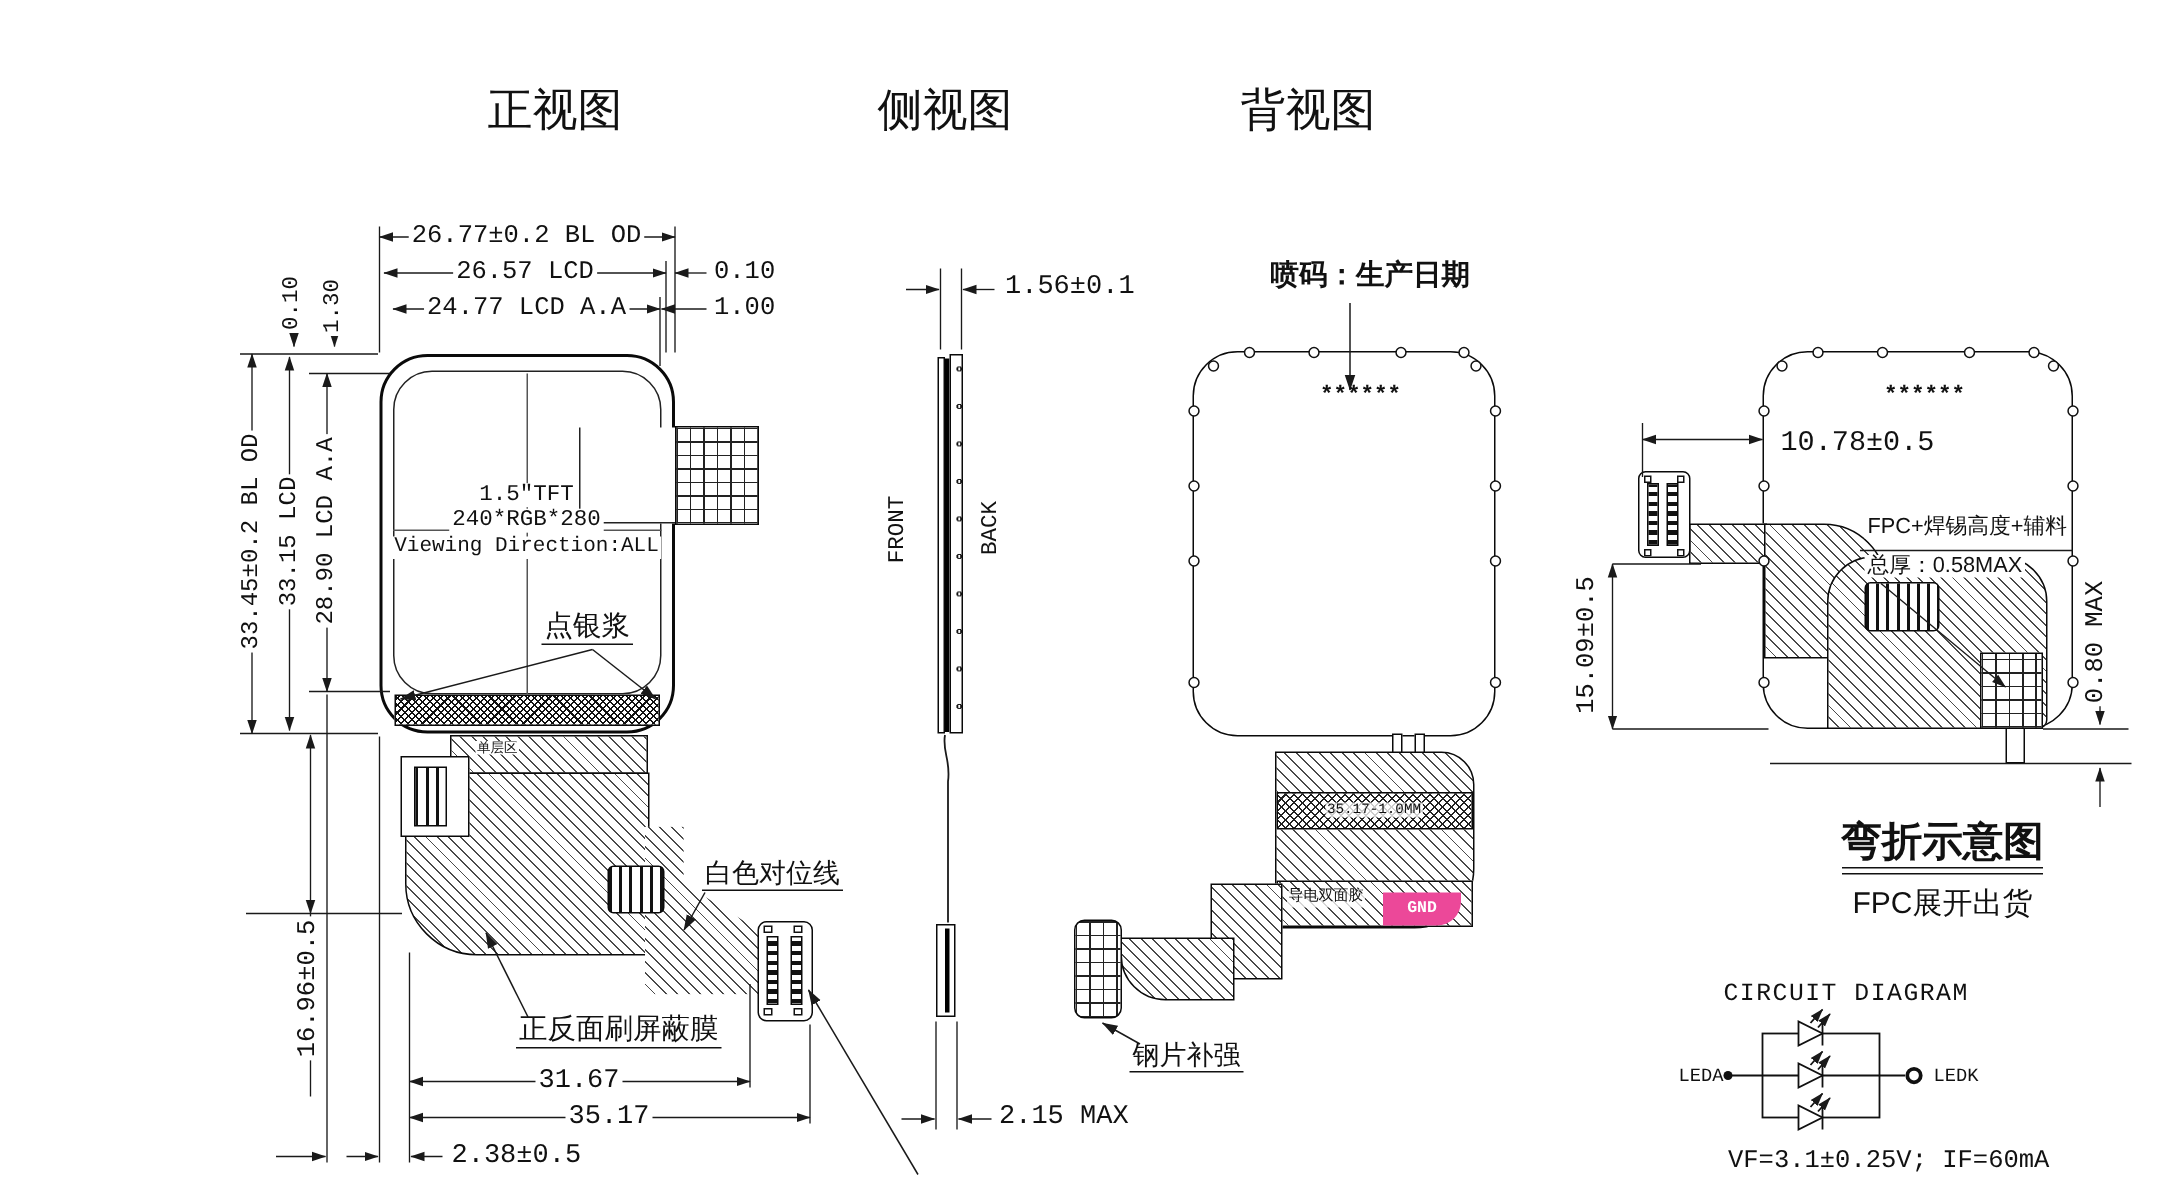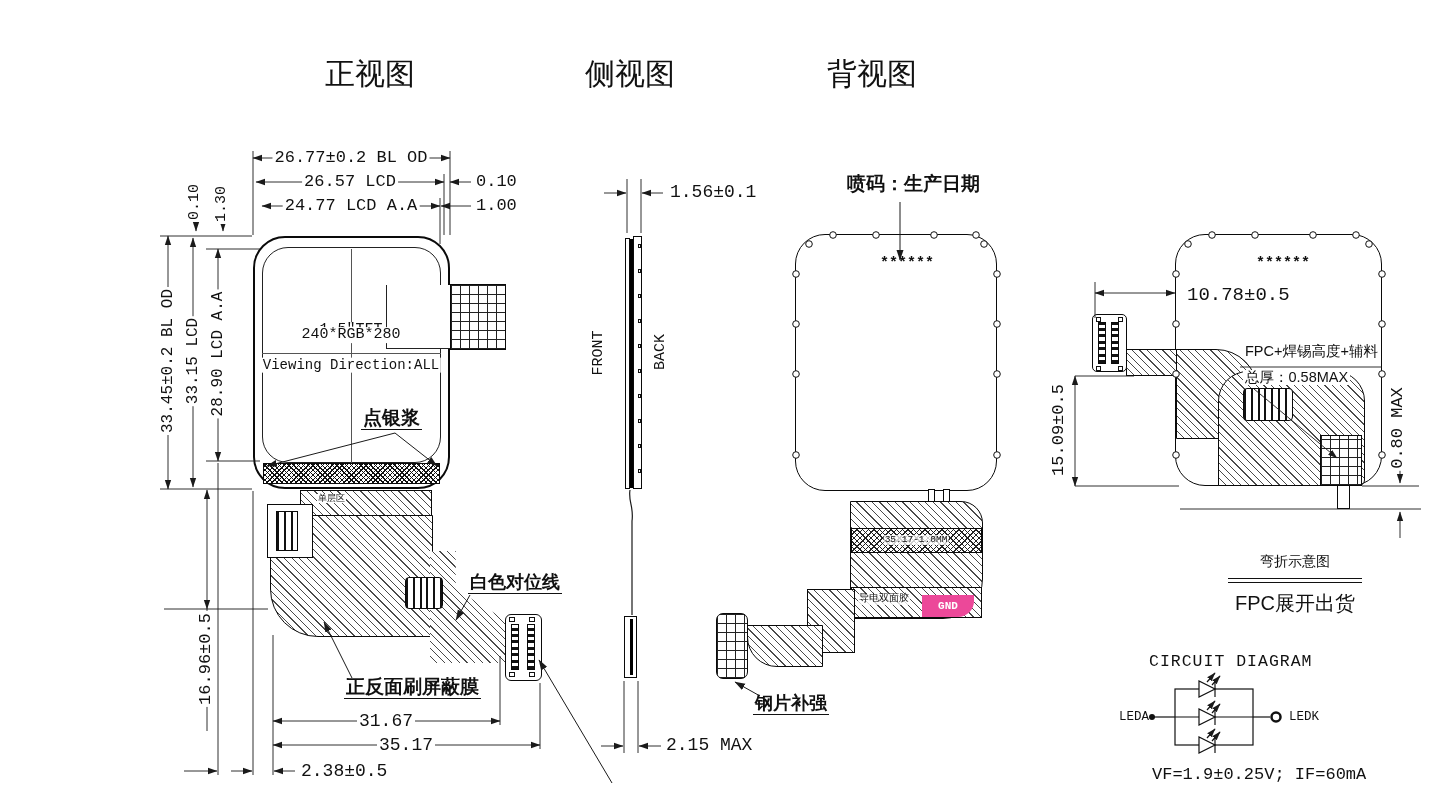--- a/index.html
+++ b/index.html
@@ -7,21 +7,21 @@
          font-family:"Liberation Sans","DejaVu Sans",sans-serif;color:#111;margin-top:31px;}
   .shape{position:absolute;box-sizing:border-box;z-index:1;}
   .z2{z-index:2;}
   .overlay{position:absolute;left:0;top:0;z-index:3;pointer-events:none;}
   .lab{position:absolute;z-index:4;white-space:nowrap;line-height:1.05;background:#fff;
        padding:0 2px;font-family:"Liberation Mono","DejaVu Sans Mono",monospace;color:#111;}
   .cn{font-family:"Liberation Sans","DejaVu Sans",sans-serif;}
   .clab{transform:translate(-50%,-50%);}
   .llab{transform:translate(0,-50%);}
   .vlab{transform:translate(-50%,-50%) rotate(-90deg);}
-  .und{border-bottom:1.6px solid #111;padding-bottom:1px;font-weight:bold;}
+  .und{border-bottom:1.6px solid #111;padding-bottom:1px;}
   .nobg{background:transparent;}
   .semibg{background:rgba(255,255,255,.78);}
   .hatch{background-color:#fff;border:1px solid #0a0a0a;
          background-image:repeating-linear-gradient(45deg,rgba(0,0,0,0) 0 4.5px,#4a4a4a 4.5px 5.4px);}
   .xhatch{background-color:#fff;border:1px solid #0a0a0a;
           background-image:repeating-linear-gradient(45deg,transparent 0 2.4px,#111 2.4px 3.4px),
                            repeating-linear-gradient(-45deg,transparent 0 2.4px,#111 2.4px 3.4px);}
   .mhatch{background-color:#fff;border:1px solid #0a0a0a;
           background-image:repeating-linear-gradient(45deg,transparent 0 3px,#222 3px 4px),
                            repeating-linear-gradient(-45deg,transparent 0 3px,#222 3px 4px);}
@@ -235,21 +235,21 @@
   <div class="lab vlab" style="left:195px;top:171px;font-size:15px;">0.10</div>
   <div class="lab vlab" style="left:222px;top:173px;font-size:15px;">1.30</div>
   <div class="lab vlab" style="left:168px;top:330px;font-size:16px;">33.45±0.2 BL OD</div>
   <div class="lab vlab" style="left:193px;top:330px;font-size:16px;">33.15 LCD</div>
   <div class="lab vlab" style="left:218px;top:323px;font-size:16px;">28.90 LCD A.A</div>
   <div class="lab vlab" style="left:206px;top:628px;font-size:17px;">16.96±0.5</div>
   <div class="lab clab" style="left:386px;top:690px;font-size:18px;">31.67</div>
   <div class="lab clab" style="left:406px;top:714px;font-size:18px;">35.17</div>
   <div class="lab llab" style="left:299px;top:740px;font-size:18px;">2.38±0.5</div>
   <div class="lab clab" style="left:351px;top:299px;font-size:15px;">1.5"TFT</div>
-  <div class="lab clab" style="left:351px;top:304px;font-size:15px;">240*RGB*280</div>
+  <div class="lab clab" style="left:351px;top:316px;font-size:15px;">240*RGB*280</div>
   <div class="lab clab" style="left:351px;top:334px;font-size:14px;">Viewing Direction:ALL</div>
   <div class="lab cn und nobg" style="left:361px;top:377px;font-size:19px;">点银浆</div>
   <div class="lab cn" style="left:317px;top:463px;font-size:9px;padding:0 1px;">单层区</div>
   <div class="lab cn und nobg" style="left:468px;top:542px;font-size:18px;">白色对位线</div>
   <div class="lab cn und nobg" style="left:344px;top:646px;font-size:19px;">正反面刷屏蔽膜</div>
 
   <div class="lab llab" style="left:668px;top:161px;font-size:18px;">1.56±0.1</div>
   <div class="lab vlab" style="left:599px;top:322px;font-size:15px;">FRONT</div>
   <div class="lab vlab" style="left:661px;top:321px;font-size:15px;">BACK</div>
   <div class="lab llab" style="left:664px;top:714px;font-size:18px;">2.15 MAX</div>
@@ -259,21 +259,21 @@
   <div class="lab clab semibg" style="left:916px;top:509px;font-size:9.5px;padding:0 1px;">35.17-1.0MM</div>
   <div class="lab cn semibg" style="left:858px;top:563px;font-size:10px;padding:0 1px;font-family:Liberation Mono, monospace;">导电双面胶</div>
   <div class="lab cn und nobg" style="left:753px;top:663px;font-size:18px;">钢片补强</div>
 
   <div class="lab clab nobg" style="left:1283px;top:233px;font-size:15px;font-weight:bold;">******</div>
   <div class="lab llab" style="left:1185px;top:265px;font-size:19px;">10.78±0.5</div>
   <div class="lab vlab" style="left:1059px;top:399px;font-size:17px;">15.09±0.5</div>
   <div class="lab vlab" style="left:1398px;top:397px;font-size:17px;">0.80 MAX</div>
   <div class="lab cn" style="left:1243px;top:313px;font-size:14.5px;">FPC+焊锡高度+辅料</div>
   <div class="lab cn" style="left:1243px;top:339px;font-size:14.5px;">总厚：0.58MAX</div>
-  <div class="lab clab cn nobg" style="left:1295px;top:530px;font-size:14px;">弯折示意图</div>
+  <div class="lab clab cn nobg" style="left:1295px;top:530px;font-size:27px;font-weight:bold;">弯折示意图</div>
   <div class="lab clab cn nobg" style="left:1295px;top:572px;font-size:20px;">FPC展开出货</div>
 
   <div class="lab llab nobg" style="left:1147px;top:631px;font-size:16.5px;letter-spacing:1px;">CIRCUIT DIAGRAM</div>
   <div class="lab llab nobg" style="left:1117px;top:687px;font-size:12.5px;">LEDA</div>
   <div class="lab llab nobg" style="left:1287px;top:687px;font-size:12.5px;">LEDK</div>
-  <div class="lab llab nobg" style="left:1150px;top:744px;font-size:17px;">VF=1.9±0.25V; IF=60mA</div>
+  <div class="lab llab nobg" style="left:1150px;top:744px;font-size:17px;">VF=3.1±0.25V; IF=60mA</div>
 
 </div>
 
 </body></html>

